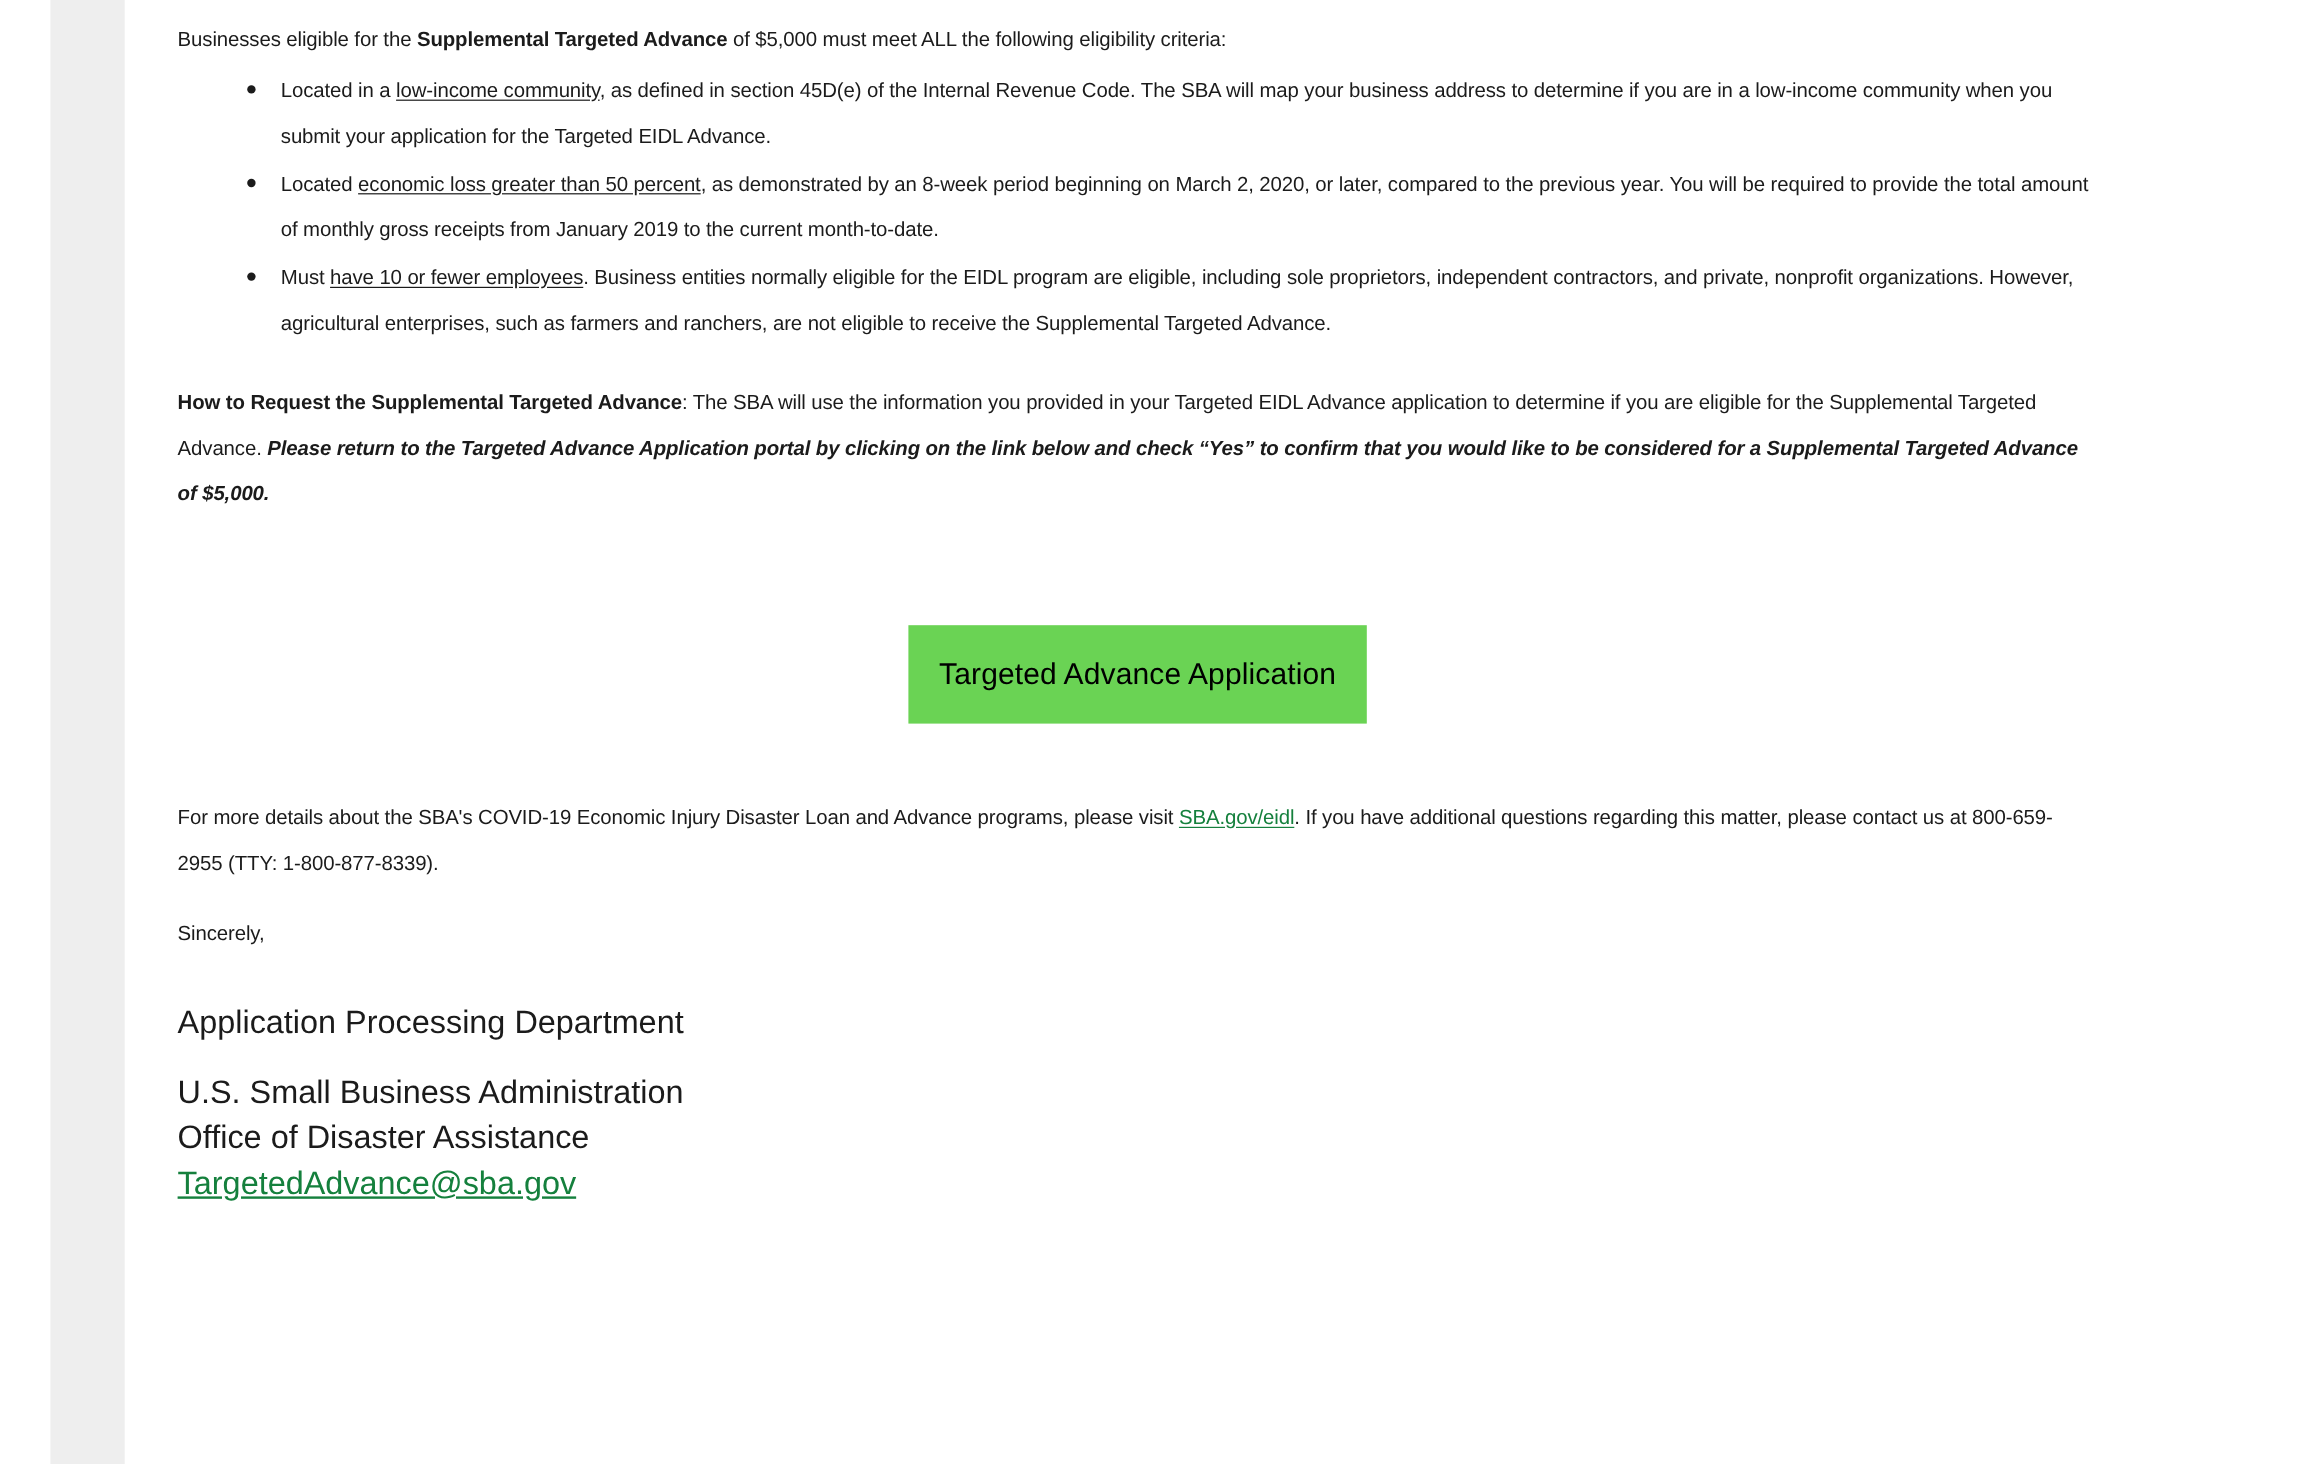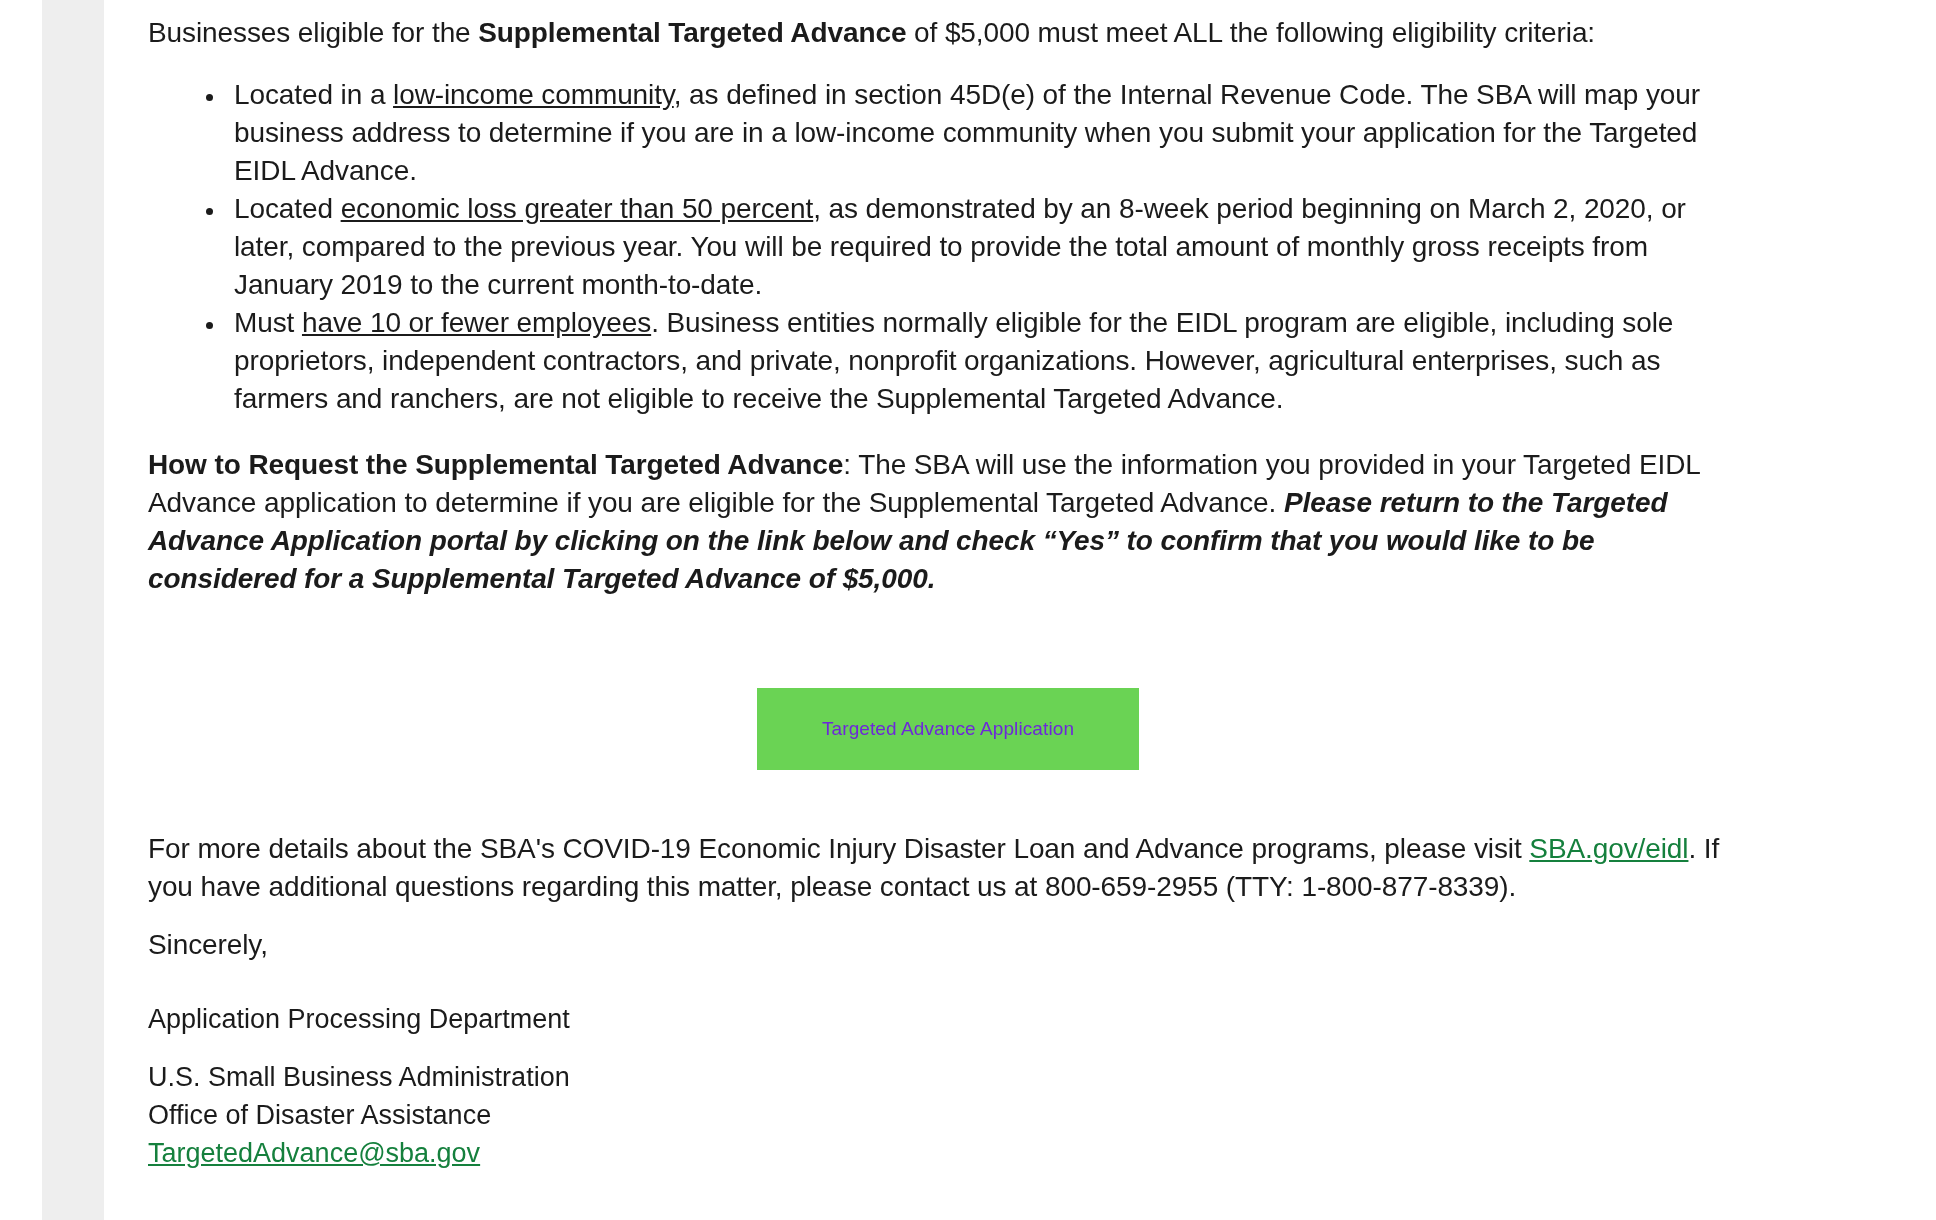--- a/index.html
+++ b/index.html
@@ -42,37 +42,37 @@
   }
   .content {
     position: absolute;
     left: 44px;       
     top: 0;
     width: 1600px;
   }
 
   
   .para, .bullets li {
-    font-size: 28px;
+    font-size: 17px;
     line-height: 38px;
     color: #1b1b1b;
     letter-spacing: -0.1px;
     font-weight: 400;
   }
   .para {
     margin: 0;
   }
   .spacer-20 { height: 20px; }
   .spacer-28 { height: 28px; }
   .spacer-36 { height: 36px; }
 
   .p-intro { padding-top: 14px; }
 
   .bullets {
-    margin: 24px 0 0 0;
+    margin: 3px 0 0 0;
     padding-left: 78px;
     list-style: disc;
   }
   .bullets li {
     margin: 0;
     padding-left: 8px;
   }
   .bullets li::marker {
     font-size: 22px;
   }
@@ -95,22 +95,22 @@
     padding-top: 62px;
     padding-bottom: 60px;
   }
   .cta-button {
     display: inline-flex;
     align-items: center;
     justify-content: center;
     width: 382px;
     height: 82px;
     background: #6ad354;
-    color: #6d28d9;
-    font-size: 19px;
+    color: #000000;
+    font-size: 25px;
     letter-spacing: 0.1px;
     border: none;
     cursor: pointer;
     font-family: "Liberation Sans", sans-serif;
   }
 
   .sig-line {
     font-size: 27px;
     line-height: 38px;
     color: #1b1b1b;

